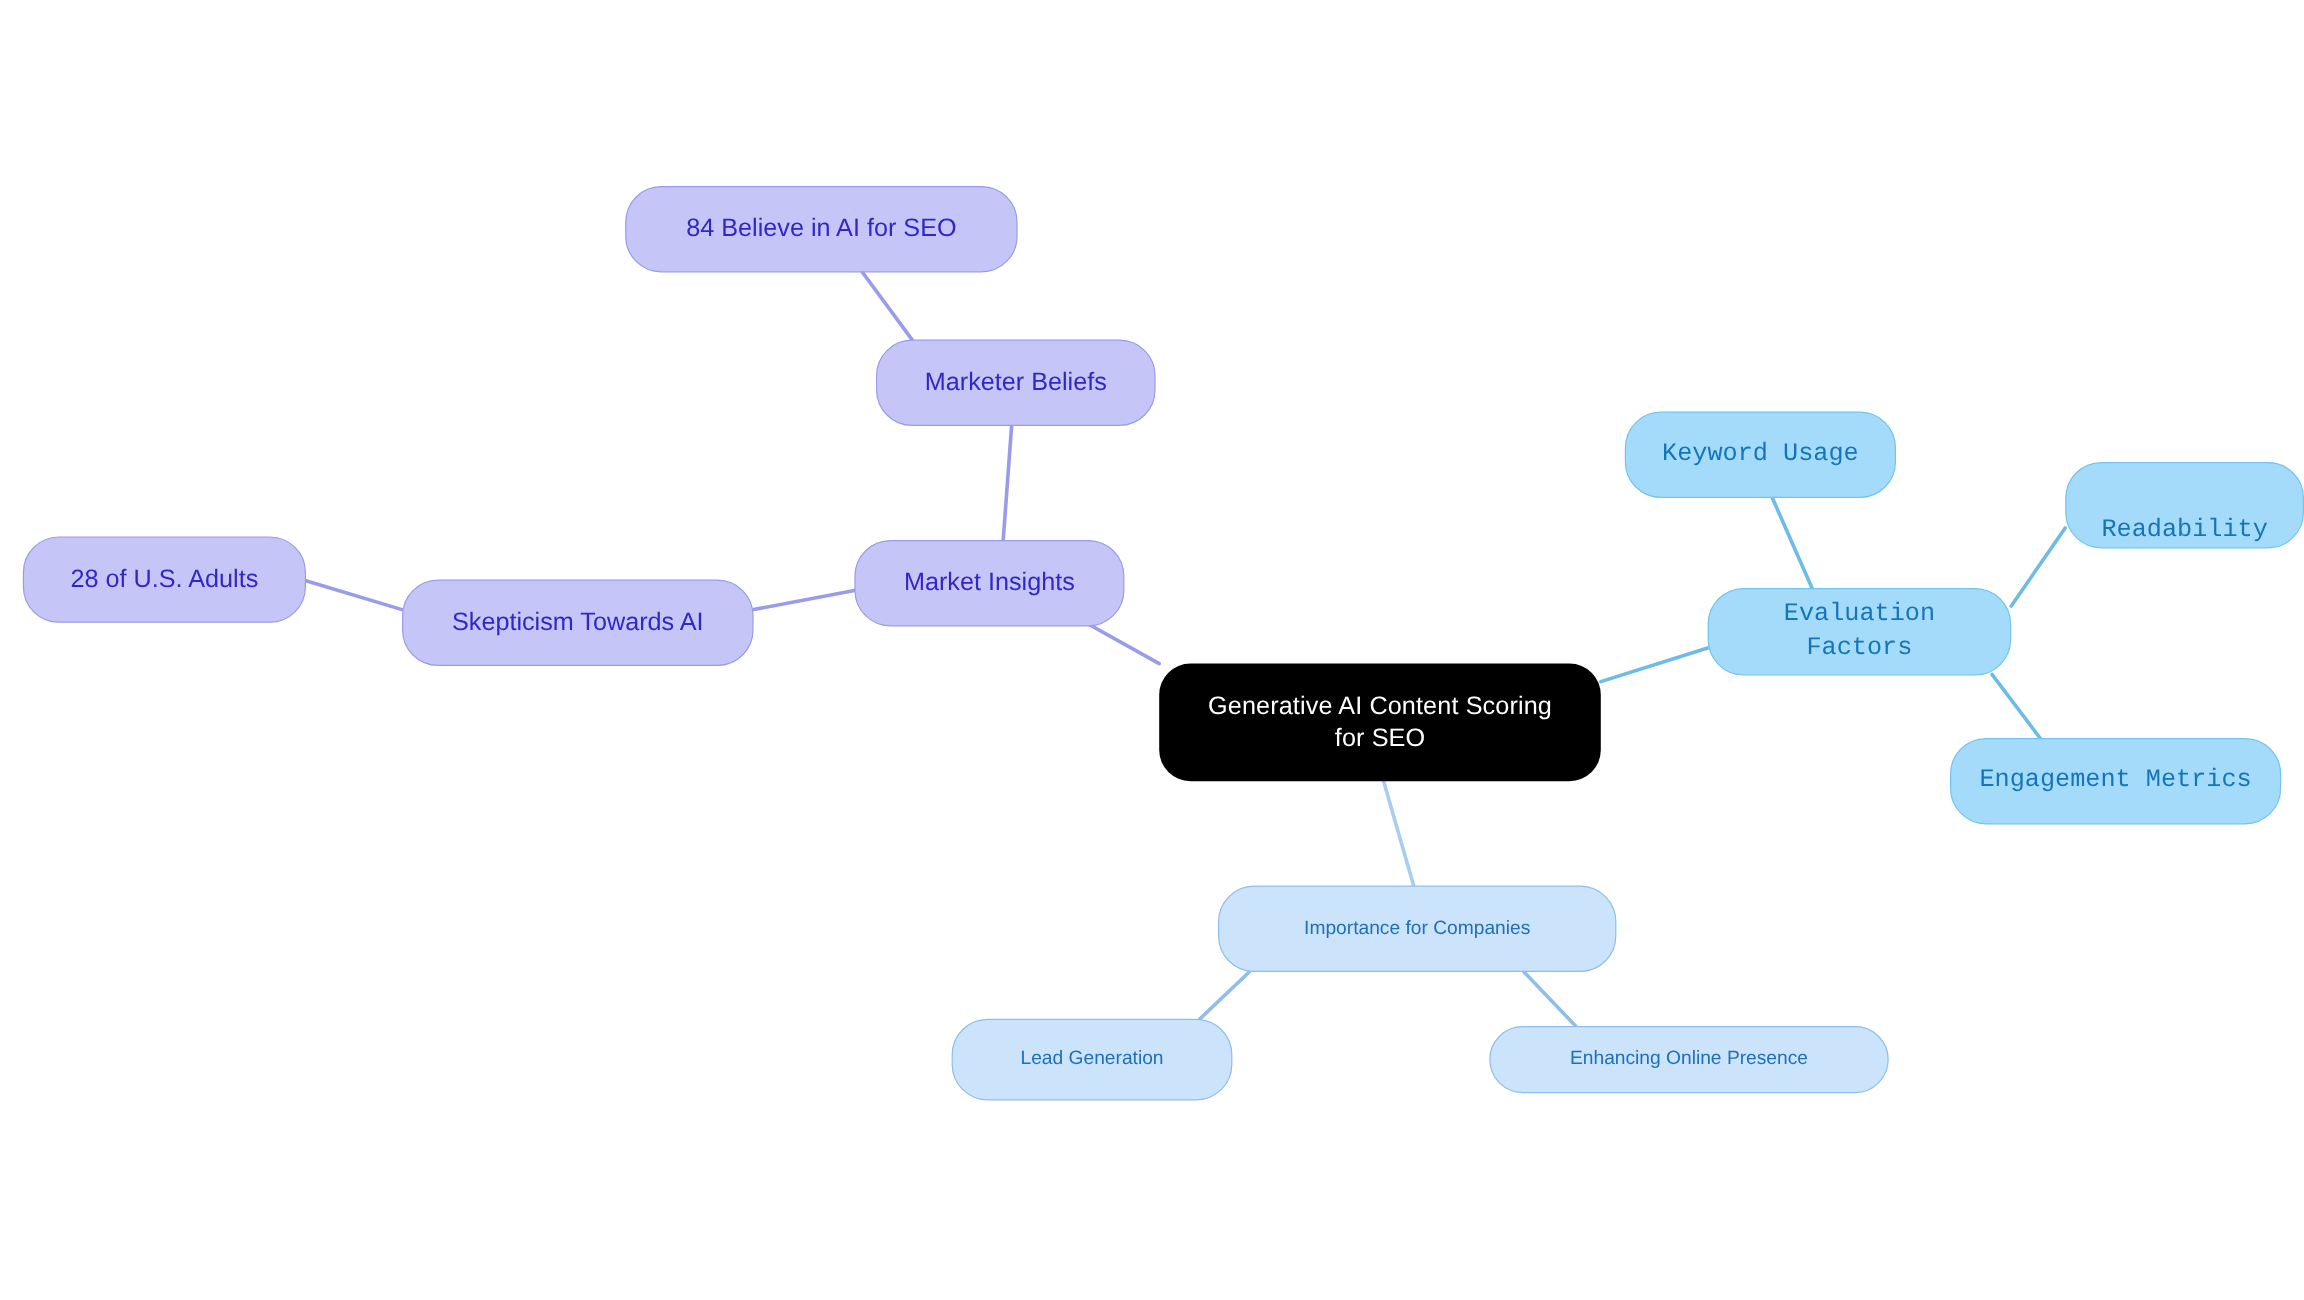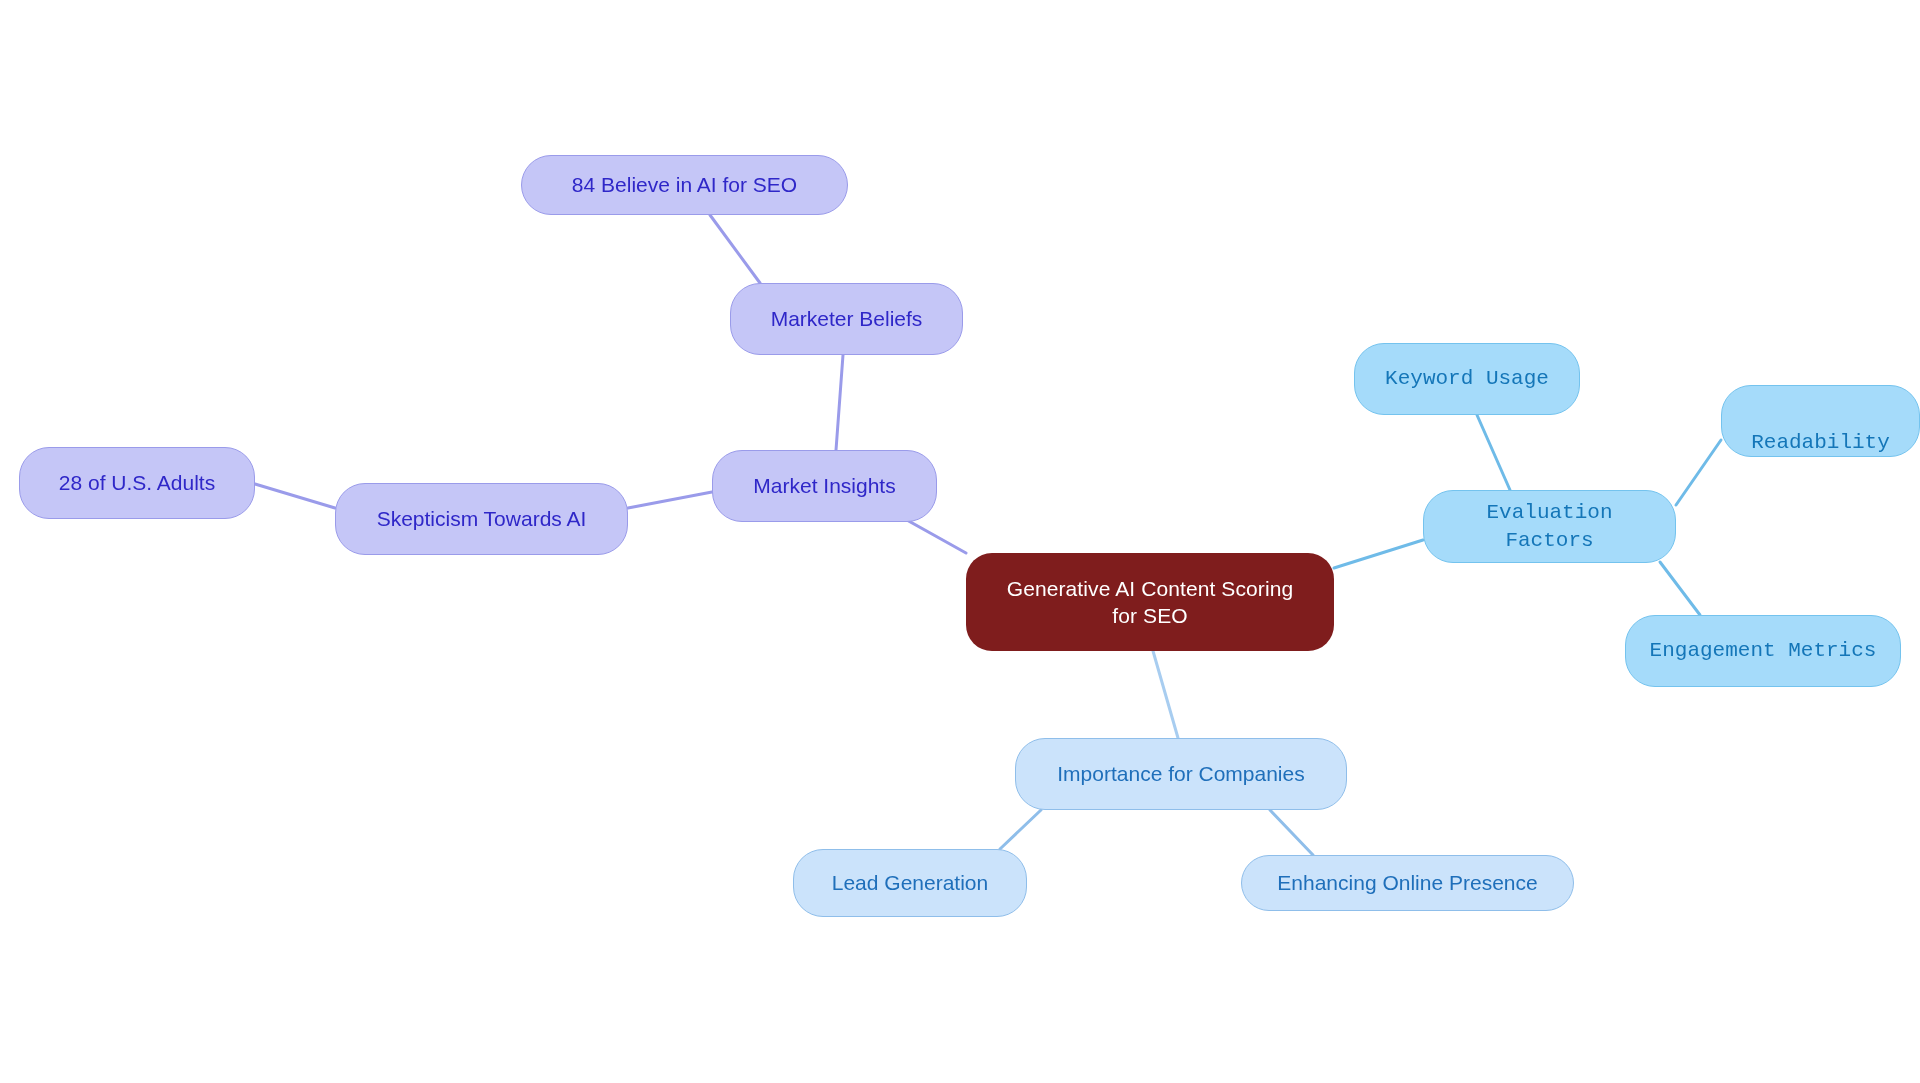--- a/index.html
+++ b/index.html
@@ -32,21 +32,21 @@
     display: flex;
     align-items: center;
     justify-content: center;
     text-align: center;
     border-radius: 30px;
     line-height: 1.3;
     white-space: pre-line;
     padding: 0 14px;
   }
   .node-root {
-    background: #7f1d1d;
+    background: #000000;
     color: #ffffff;
     border: none;
     border-radius: 26px;
     font-size: 21px;
     letter-spacing: 0.1px;
   }
   .node-purple {
     background: #c5c6f7;
     border: 1.5px solid #9a9bea;
     color: #2f27c8;
@@ -56,21 +56,21 @@
     background: #a5dbfa;
     border: 1.5px solid #74c3ee;
     color: #1476b8;
     font-size: 21px;
     font-family: Liberation Mono, monospace;
   }
   .node-lightblue {
     background: #cbe3fb;
     border: 1.5px solid #8fbeea;
     color: #1f6fba;
-    font-size: 21px;
+    font-size: 16px;
   }
 </style>
 </head>
 <body>
 
 <div id="canvas">
   <svg id="edges" xmlns="http://www.w3.org/2000/svg" viewBox="0 0 1920 1083">
       <line x1="966" y1="553" x2="880" y2="505" stroke="#9a9bea" stroke-width="3" stroke-linecap="round"></line>
       <line x1="836" y1="450" x2="843" y2="355" stroke="#9a9bea" stroke-width="3" stroke-linecap="round"></line>
       <line x1="760" y1="283" x2="710" y2="215" stroke="#9a9bea" stroke-width="3" stroke-linecap="round"></line>
@@ -82,21 +82,21 @@
       <line x1="1660" y1="562" x2="1700" y2="615" stroke="#6fbbe8" stroke-width="3" stroke-linecap="round"></line>
       <line x1="1153" y1="651" x2="1178" y2="738" stroke="#a8cdf0" stroke-width="3" stroke-linecap="round"></line>
       <line x1="1041" y1="810" x2="1000" y2="849" stroke="#8fbeea" stroke-width="3" stroke-linecap="round"></line>
       <line x1="1270" y1="810" x2="1313" y2="855" stroke="#8fbeea" stroke-width="3" stroke-linecap="round"></line>
     </svg>
   <div id="nodes">
       <div class="node node-root" style="left: 966px; top: 553px; width: 368px; height: 98px;"><span>Generative AI Content Scoring
 for SEO</span></div>
       <div class="node node-purple" style="left: 712px; top: 450px; width: 225px; height: 72px;"><span>Market Insights</span></div>
       <div class="node node-purple" style="left: 730px; top: 283px; width: 233px; height: 72px;"><span>Marketer Beliefs</span></div>
-      <div class="node node-purple" style="left: 521px; top: 155px; width: 327px; height: 60px;"><span>84 Believe in AI for SEO</span></div>
+      <div class="node node-purple" style="left: 521px; top: 155px; width: 327px; height: 72px;"><span>84 Believe in AI for SEO</span></div>
       <div class="node node-purple" style="left: 335px; top: 483px; width: 293px; height: 72px;"><span>Skepticism Towards AI</span></div>
       <div class="node node-purple" style="left: 19px; top: 447px; width: 236px; height: 72px;"><span>28 of U.S. Adults</span></div>
       <div class="node node-cyan" style="left: 1423px; top: 490px; width: 253px; height: 73px;"><span>Evaluation Factors</span></div>
       <div class="node node-cyan" style="left: 1354px; top: 343px; width: 226px; height: 72px;"><span>Keyword Usage</span></div>
       <div class="node node-cyan" style="left: 1721px; top: 385px; width: 199px; height: 72px; align-items: flex-end;"><span>Readability</span></div>
       <div class="node node-cyan" style="left: 1625px; top: 615px; width: 276px; height: 72px;"><span>Engagement Metrics</span></div>
       <div class="node node-lightblue" style="left: 1015px; top: 738px; width: 332px; height: 72px;"><span>Importance for Companies</span></div>
       <div class="node node-lightblue" style="left: 793px; top: 849px; width: 234px; height: 68px;"><span>Lead Generation</span></div>
       <div class="node node-lightblue" style="left: 1241px; top: 855px; width: 333px; height: 56px;"><span>Enhancing Online Presence</span></div>
     </div>

